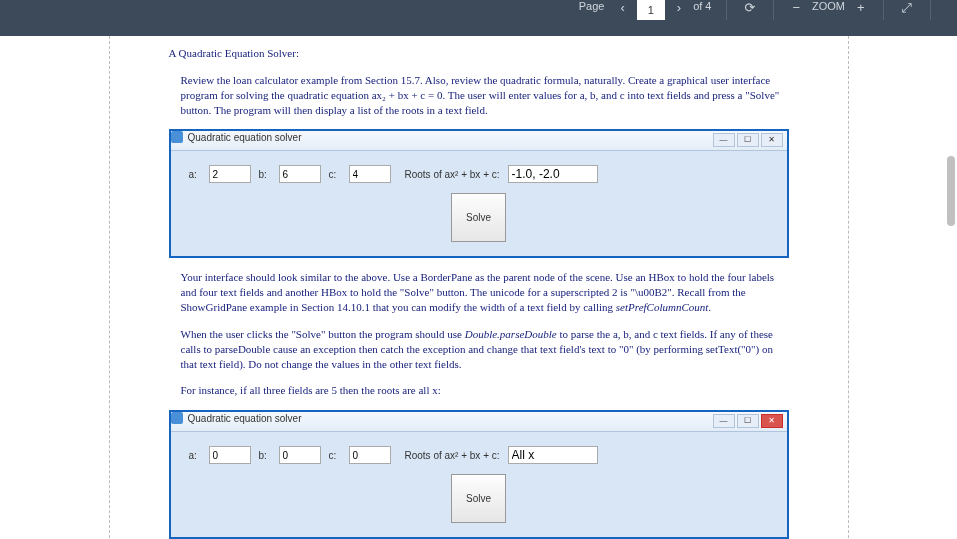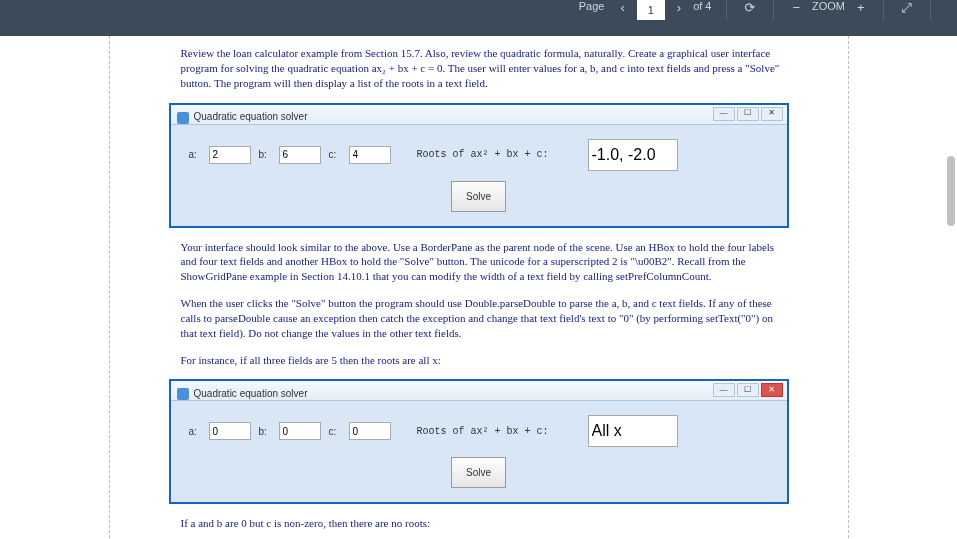--- a/index.html
+++ b/index.html
@@ -10,35 +10,35 @@
 .toolbar .page-input { width: 28px; height: 20px; background: #fff; border: none; text-align: center; font-size: 11px; color: #333; }
 .toolbar .div { width: 1px; height: 20px; background: #556270; margin: 0 6px; }
 .viewer { height: 503px; background: #fff; overflow-y: auto; position: relative; }
 .scrollbar-thumb { position: absolute; right: 2px; top: 120px; width: 8px; height: 70px; background: #c0c0c0; border-radius: 4px; }
 .page { width: 640px; margin: 0 auto; background: #fff; padding: 10px 10px 30px 10px; position: relative; font-family: 'Times New Roman', serif; color: #1a237e; font-size: 11px; line-height: 1.35; }
 .page-border-left { position: absolute; left: -50px; top: 0; bottom: 0; width: 1px; border-left: 1px dashed #bbb; }
 .page-border-right { position: absolute; right: -50px; top: 0; bottom: 0; width: 1px; border-left: 1px dashed #bbb; }
 .heading { margin-bottom: 12px; }
 .para { margin-bottom: 12px; margin-left: 12px; }
 .window { border: 2px solid #1565c0; background: #d9e6f5; margin-bottom: 12px; }
-.titlebar { background: linear-gradient(#f5f9fd,#e4edf7); height: 20px; display: flex; align-items: flex-end; padding: 0 6px; font-family: Arial,sans-serif; font-size: 10px; color: #333; position: relative; border-bottom: 1px solid #b0c4de; }
+.titlebar { background: linear-gradient(#f5f9fd,#e4edf7); height: 20px; display: flex; align-items: flex-start; padding: 0 0; font-family: Arial,sans-serif; font-size: 10px; color: #333; position: relative; border-bottom: 1px solid #b0c4de; }
 .titlebar .t-icon { width: 12px; height: 12px; background: #4a90d9; margin-right: 5px; border-radius: 2px; }
 .wincontrols { position: absolute; right: 4px; top: 2px; display: flex; gap: 2px; }
 .wbtn { width: 22px; height: 14px; background: #e8eef7; border: 1px solid #b0c4de; font-size: 8px; display: flex; align-items: center; justify-content: center; color: #333; }
 .wbtn.close { background: #e8eef7; }
 .wbtn.close2 { background: #d9534f; color: #fff; border-color: #c9302c; }
 .winbody { padding: 14px 18px; }
 .fieldrow { display: flex; align-items: center; gap: 8px; font-family: Arial,sans-serif; font-size: 10px; color: #333; margin-bottom: 10px; }
 .fieldrow .lbl { min-width: 12px; }
 .fieldrow input.f { width: 42px; height: 18px; border: 1px solid #aaa; font-size: 10px; padding: 0 3px; background: #fff; }
-.fieldrow .lbl-wide { margin-left: 18px; font-family: Liberation Mono, monospace; }
-.fieldrow input.f-wide { width: 90px; height: 32px; border: 1px solid #aaa; font-size: 16px; padding: 0 3px; background: #fff; margin-left: 31px; }
+.fieldrow .lbl-wide { margin-left: 6px; }
+.fieldrow input.f-wide { width: 90px; height: 18px; border: 1px solid #aaa; font-size: 12px; padding: 0 3px; background: #fff; }
 .solve-row { display: flex; justify-content: center; }
-.solve-btn { padding: 9px 14px; background: linear-gradient(#fdfdfd,#e6e6e6); border: 1px solid #999; font-size: 10px; color: #333; cursor: pointer; }
-.italic { }
+.solve-btn { padding: 18px 14px; background: linear-gradient(#fdfdfd,#e6e6e6); border: 1px solid #999; font-size: 10px; color: #333; cursor: pointer; }
+.italic { font-style: italic; }
 </style>
 </head>
 <body>
 
 <div class="toolbar">
   <span class="label">Page</span>
   <span class="nav-btn">‹</span>
   <input class="page-input" value="1" style="">
   <span class="nav-btn">›</span>
   <span>of 4</span>
@@ -51,20 +51,21 @@
   <span class="div"></span>
   <span class="nav-btn">⤢</span>
   <span class="div"></span>
 </div>
 
 <div class="viewer">
   <div class="page">
     <div class="page-border-left"></div>
     <div class="page-border-right"></div>
 
+    <div class="heading">A Quadratic Equation Solver:</div>
     <div class="para">Review the loan calculator example from Section 15.7. Also, review the quadratic formula, naturally. Create a graphical user interface program for solving the quadratic equation ax₂ + bx + c = 0. The user will enter values for a, b, and c into text fields and press a "Solve" button. The program will then display a list of the roots in a text field.</div>
 
     <div class="window">
       <div class="titlebar">
         <span class="t-icon"></span>
         <span>Quadratic equation solver</span>
         <div class="wincontrols">
           <span class="wbtn">—</span>
           <span class="wbtn">☐</span>
           <span class="wbtn close">✕</span>

